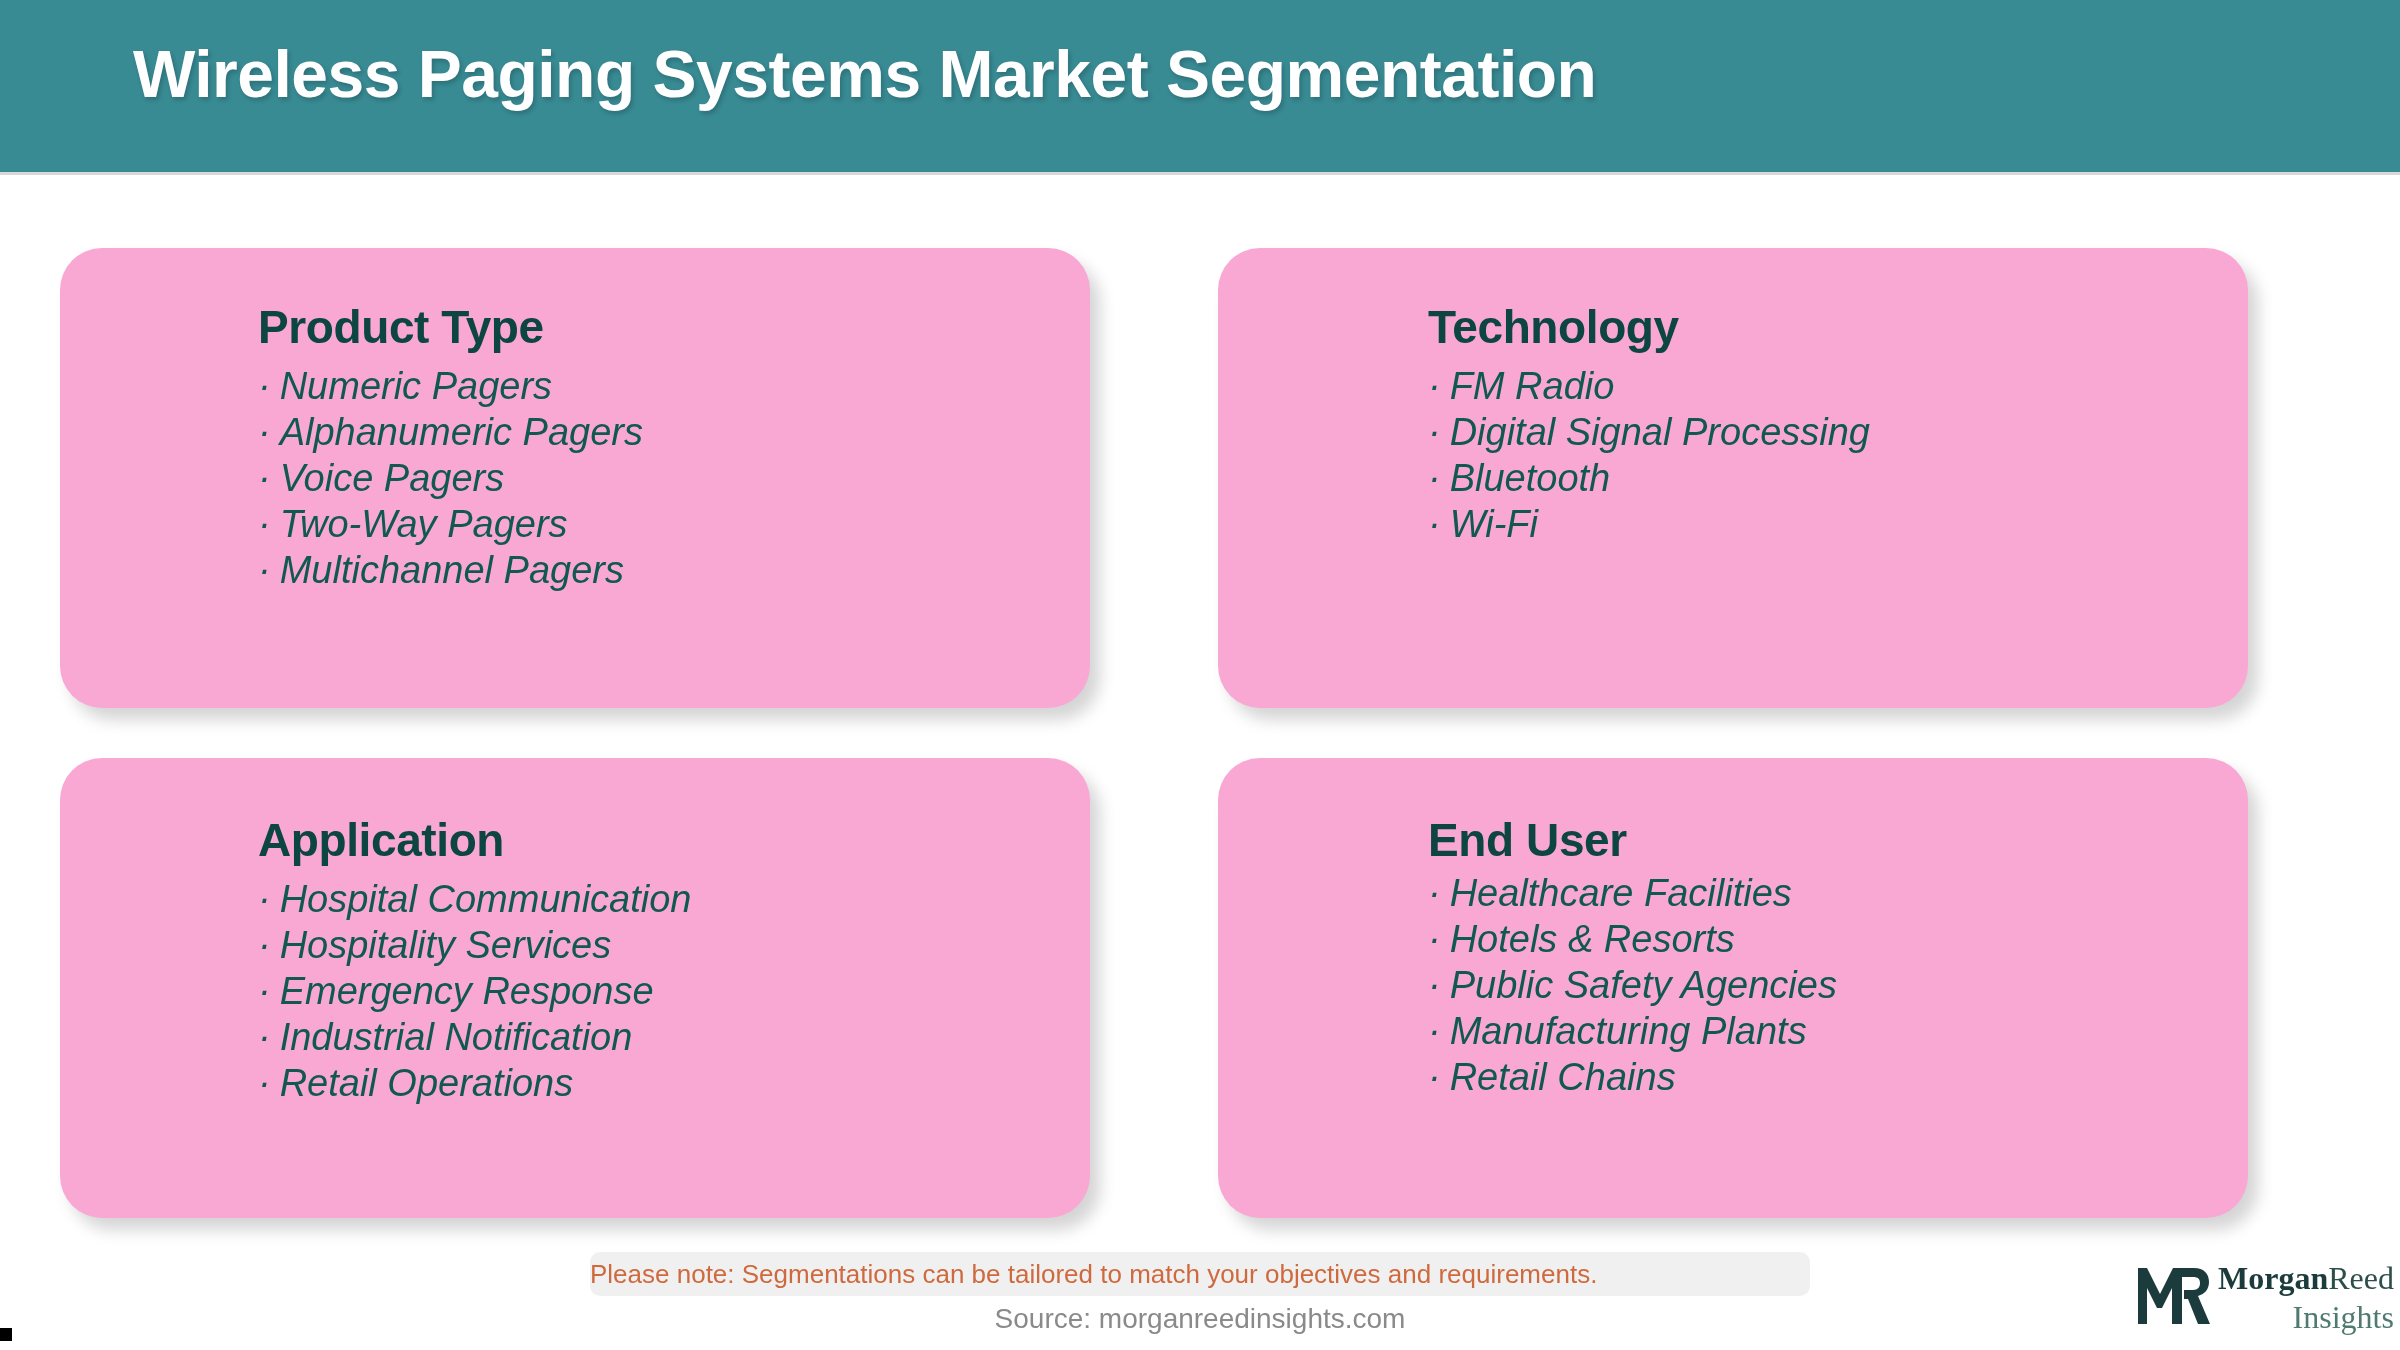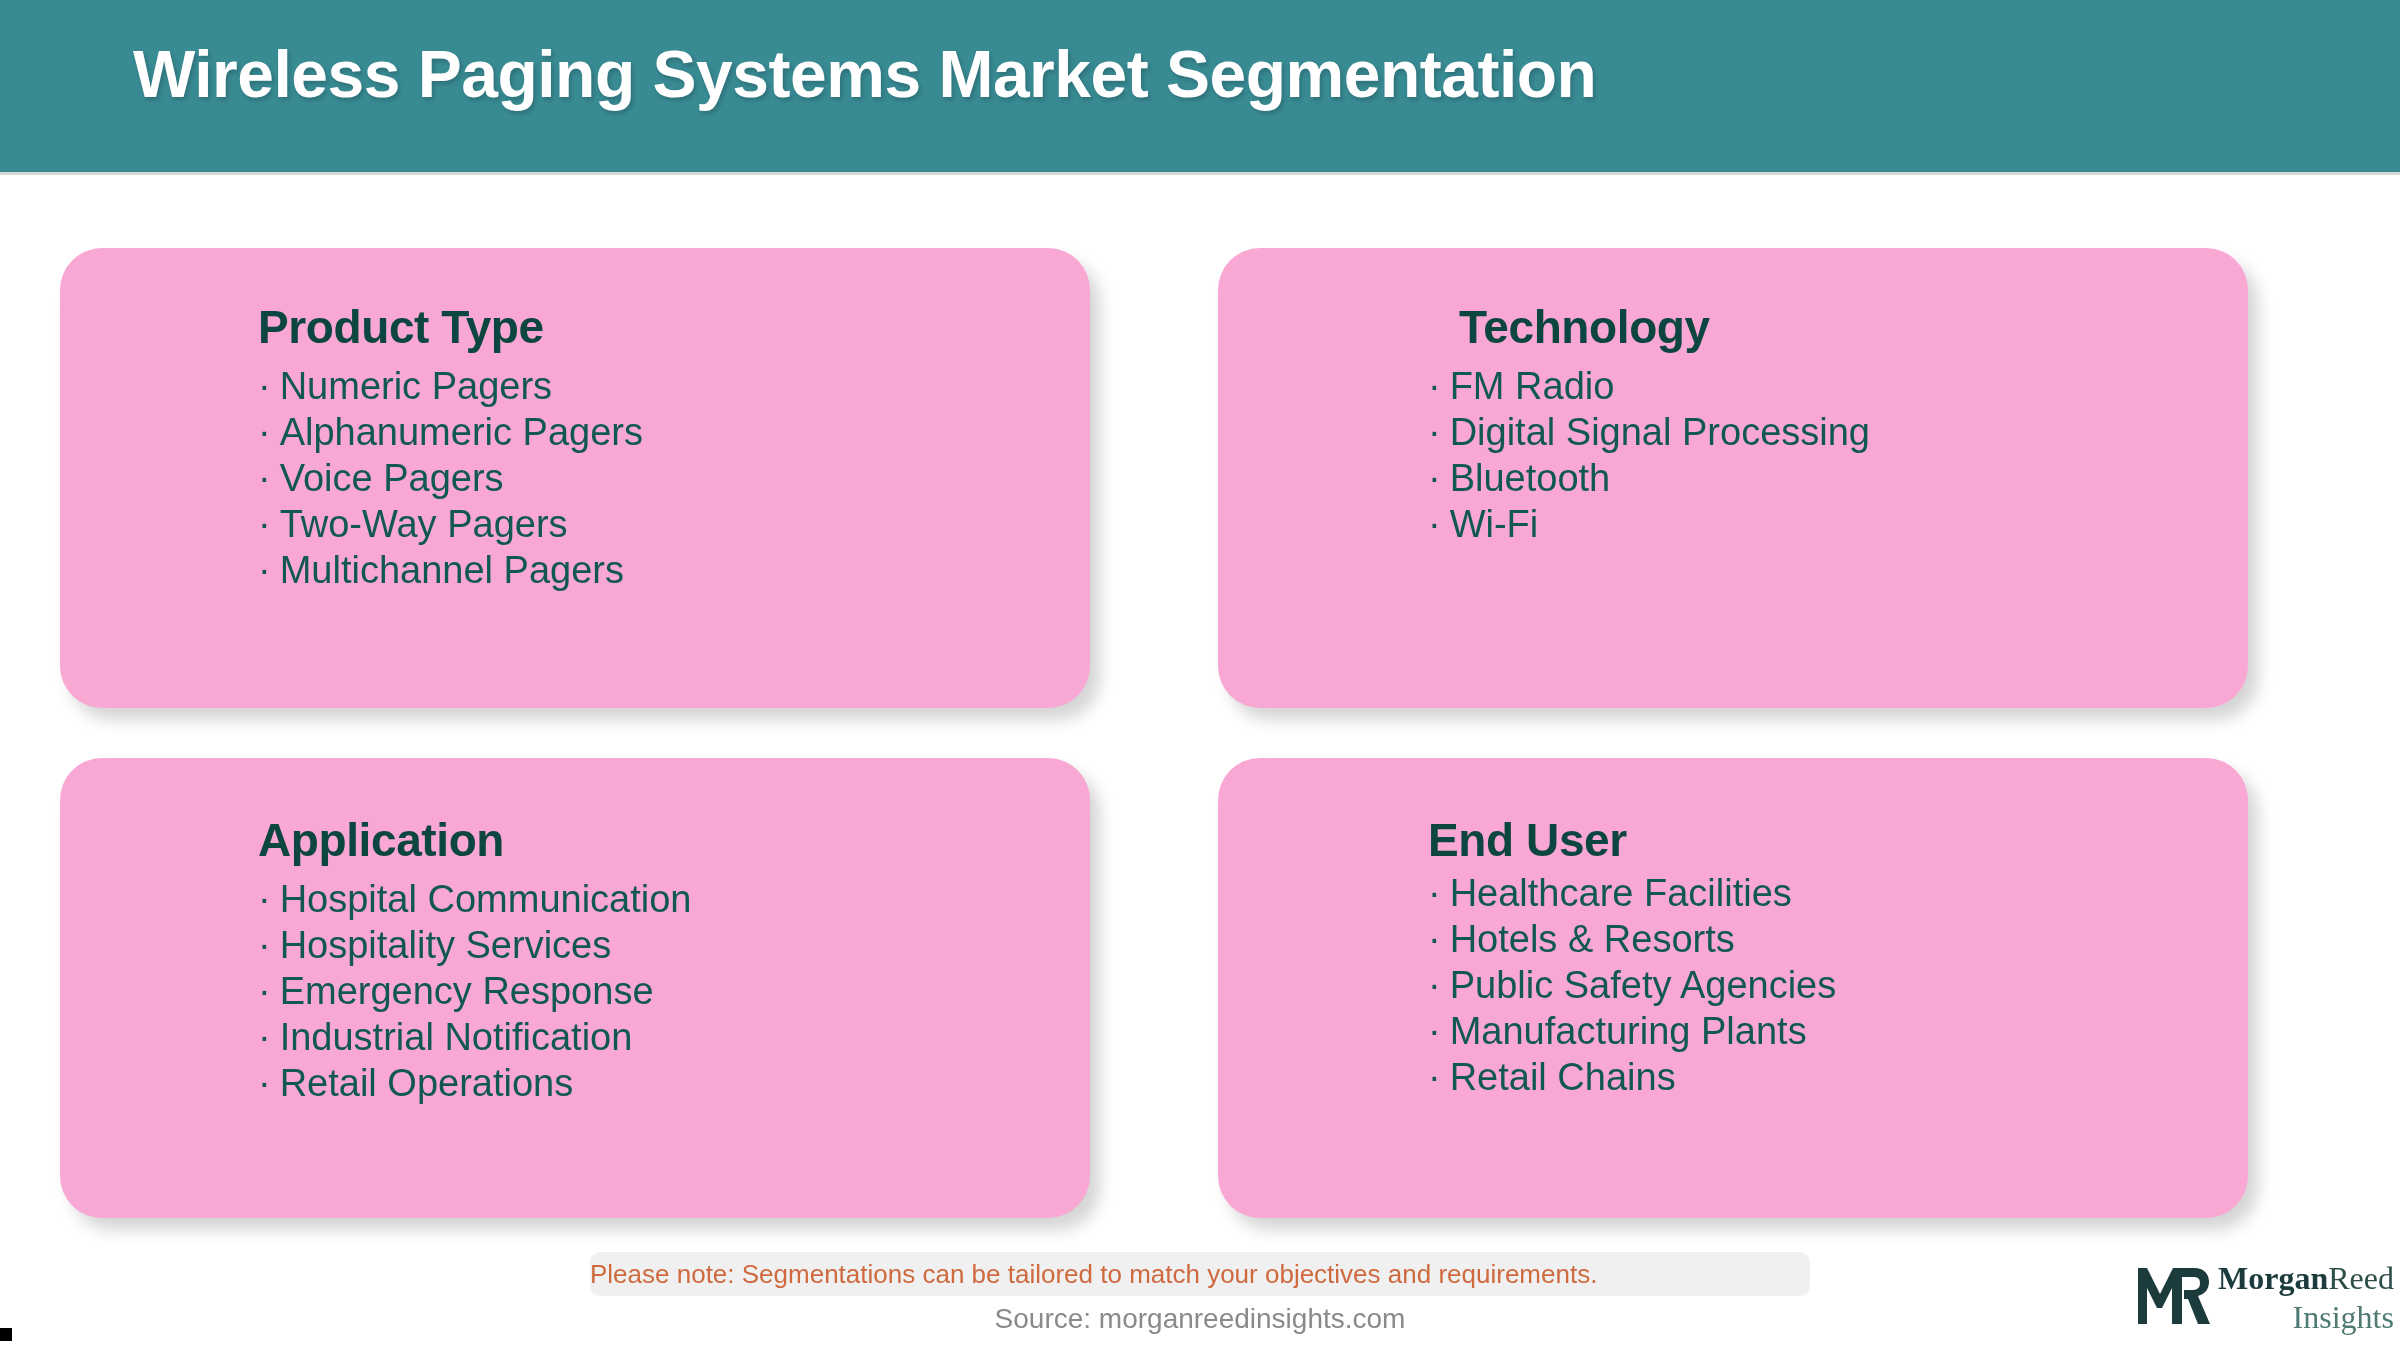--- a/index.html
+++ b/index.html
@@ -50,25 +50,25 @@
   #card-2 { left:60px;   top:758px;  width:1030px; height:460px; }
   #card-3 { left:1218px; top:758px;  width:1030px; height:460px; }
 
   .card-inner { position:absolute; left:0; top:0; width:100%; height:100%; }
   .card-title {
     position:absolute;
     font-size:46px; font-weight:bold; color:#0d4540;
     letter-spacing:-0.4px; white-space:nowrap;
   }
   #card-0 .card-title { left:198px; top:52px; }
-  #card-1 .card-title { left:210px; top:52px;margin-left:31px; }
+  #card-1 .card-title { left:210px; top:52px; }
   #card-2 .card-title { left:198px; top:55px; }
   #card-3 .card-title { left:210px; top:55px; }
 
-  .card-list { position:absolute; list-style:none; }
+  .card-list { position:absolute; list-style:none;font-style:italic; }
   #card-0 .card-list { left:198px; top:115px; }
   #card-1 .card-list { left:210px; top:115px; }
   #card-2 .card-list { left:198px; top:118px; }
   #card-3 .card-list { left:210px; top:112px; }
 
   .card-list li {
     font-size:38px; color:#115850; line-height:46px;
     white-space:nowrap; font-weight:normal;
   }
   .card-list li .bullet { margin-right:9px; }

